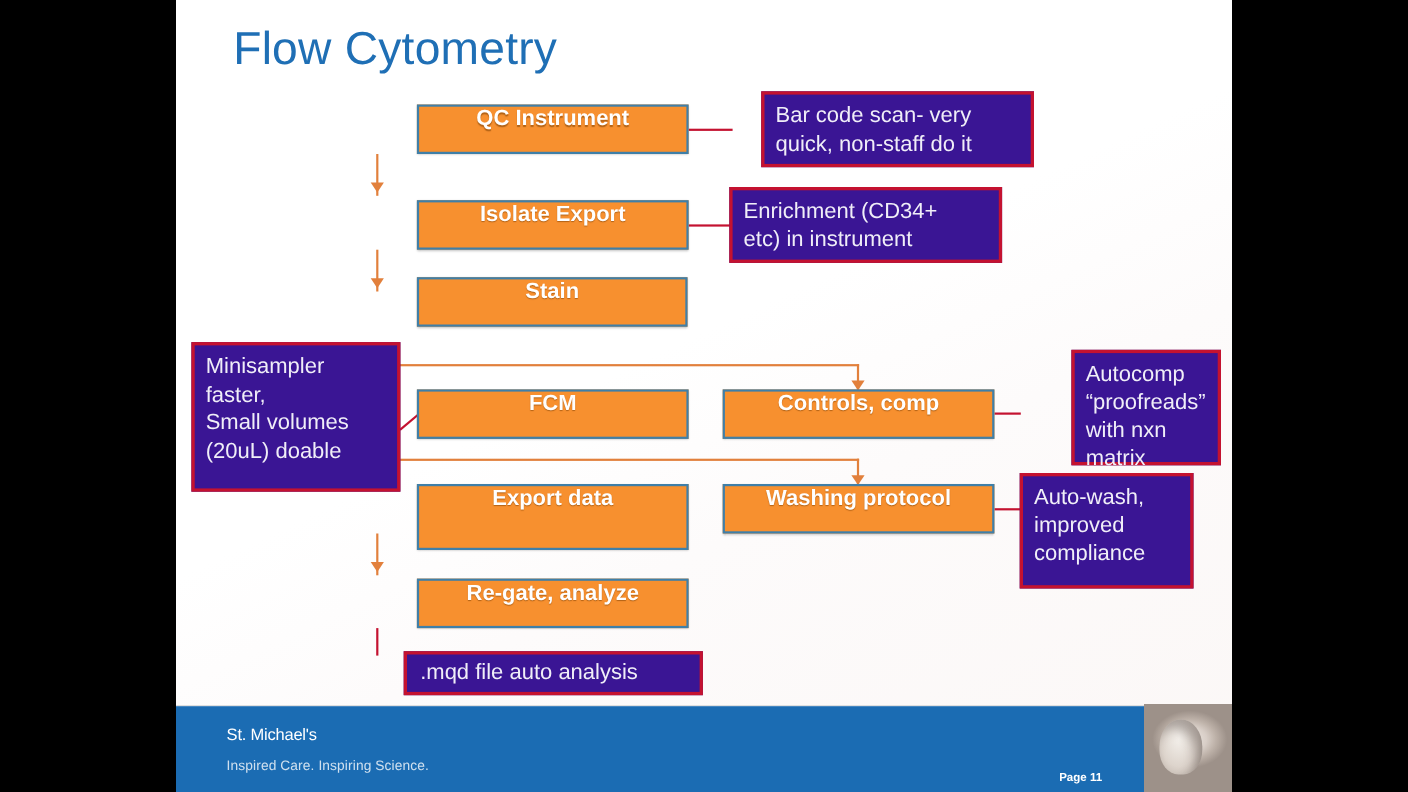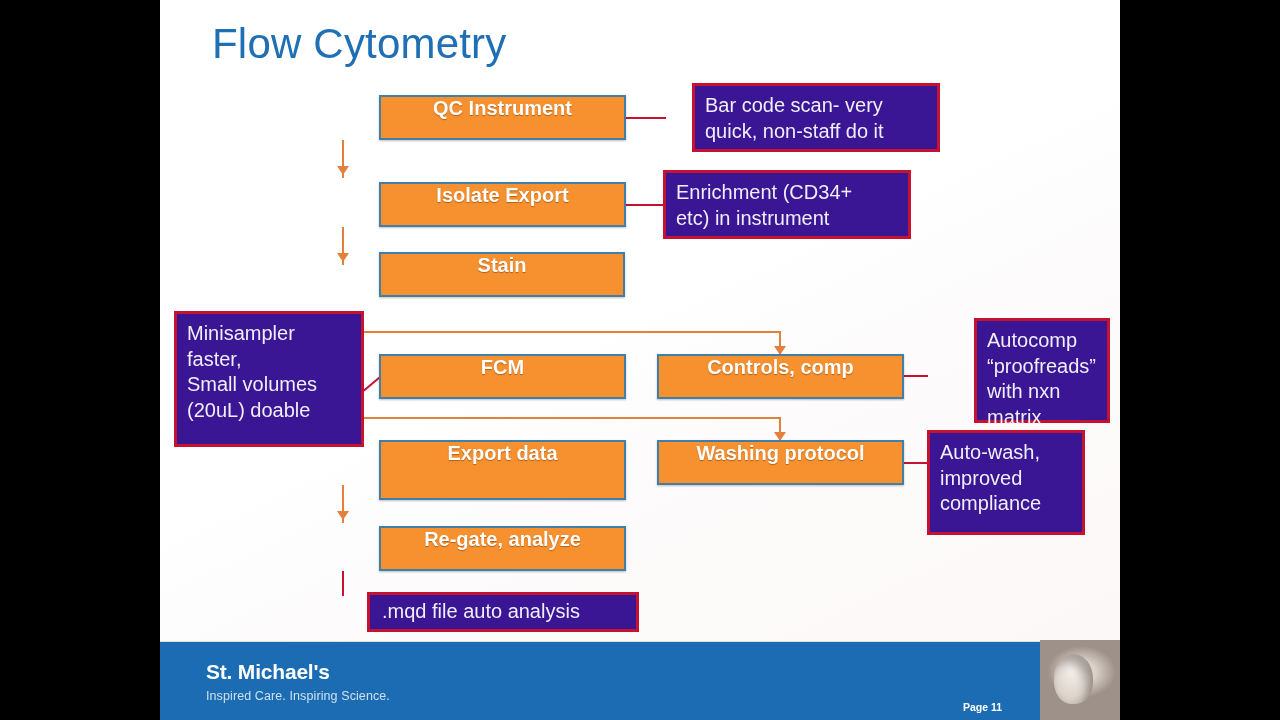--- a/index.html
+++ b/index.html
@@ -59,21 +59,21 @@
   }
   .diag{position:absolute;transform-origin:0 0;background:#c41230;height:2px;}
 
   
   #footer{
     position:absolute;left:0;bottom:0;width:960px;height:78px;
     background:#1b6cb3;
   }
   #logo-name{
     position:absolute;left:46px;top:18px;
-    color:#ffffff;font-size:21px;font-weight:bold;letter-spacing:-.2px;
+    color:#ffffff;font-size:15px;font-weight:normal;letter-spacing:-.2px;
   }
   #logo-tag{
     position:absolute;left:46px;top:47px;
     color:#cfe0ef;font-size:12.5px;letter-spacing:.1px;
   }
   #pagenum{
     position:absolute;right:118px;bottom:7px;
     color:#ffffff;font-size:10.5px;font-weight:bold;
   }
   

